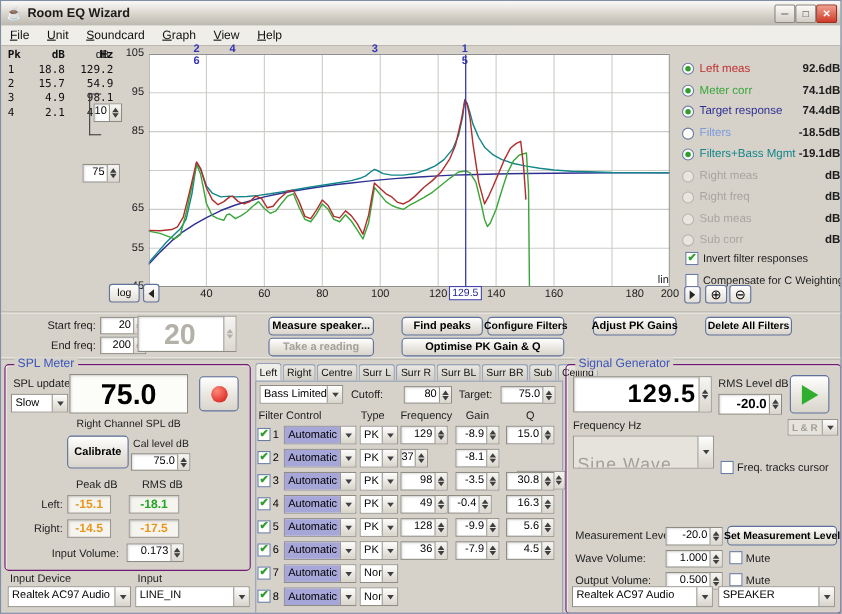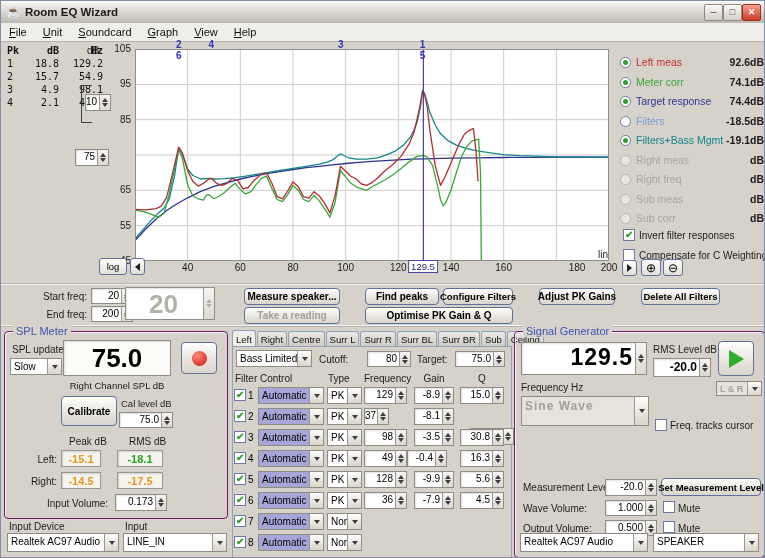--- a/index.html
+++ b/index.html
@@ -44,21 +44,21 @@
   .cb.on::after{content:"\2714";display:block;font-size:10px;line-height:10px;color:#2f9e2f;font-weight:bold;margin-left:1px;}
   .spin{display:flex;border:1px solid #8f8c84;background:#fff;box-shadow:inset 1px 1px 2px rgba(0,0,0,.13);box-sizing:border-box;height:16px;}
   .sval{flex:1;font-size:10px;text-align:right;padding:1px 2px 0 0;overflow:hidden;white-space:nowrap;}
   .sbtns{width:10px;display:flex;flex-direction:column;align-items:center;justify-content:center;gap:1px;background:linear-gradient(#f6f5f2,#dcd8d0);border-left:1px solid #9a978f;}
   .combo{display:flex;border:1px solid #8f8c84;background:#fff;box-sizing:border-box;height:17px;}
   .cval{flex:1;font-size:10px;padding:2px 0 0 3px;background:#fff;overflow:hidden;white-space:nowrap;}
   .cbtn{width:13px;background:linear-gradient(#fdfdfc,#d9d5cc);border-left:1px solid #9a978f;display:flex;align-items:center;justify-content:center;}
   .combo.lav .cval{background:#a7a6d9;}
   .combo.dis .cval{background:#e6e3dc;color:#a3a099;}
   .v9{font-size:9px;color:#a3a099;font-weight:bold;}
-  .v16{font-size:12px;font-weight:bold;color:#a6a39b;letter-spacing:1px;padding-top:2px;}
+  .v16{font-size:16px;font-weight:normal;color:#a6a39b;letter-spacing:1px;padding-top:17px;}
   .v12b{font-size:12px;font-weight:bold;}
   .v23{font-size:23px;font-weight:bold;letter-spacing:1px;}
   .v26g{font-size:26px;font-weight:bold;color:#b3b1a8;text-align:center;}
   .spin.dis .tri-up{border-bottom-color:#b3b1a8;} .spin.dis .tri-dn{border-top-color:#b3b1a8;}
   .tri{display:block;width:0;height:0;}
   .tri-up{border-left:3px solid transparent;border-right:3px solid transparent;border-bottom:4px solid #3f3f3f;}
   .tri-dn{border-left:3px solid transparent;border-right:3px solid transparent;border-top:4px solid #3f3f3f;}
   .tri-l{border-top:4px solid transparent;border-bottom:4px solid transparent;border-right:5px solid #222;}
   .tri-r{border-top:4px solid transparent;border-bottom:4px solid transparent;border-left:5px solid #222;}
   .btn{position:absolute;display:flex;align-items:center;justify-content:center;font-weight:bold;font-size:10px;color:#000;background:linear-gradient(180deg,#ffffff,#e9e6df 55%,#d9d5cc);border:1px solid #5f729c;border-radius:4px;box-sizing:border-box;white-space:nowrap;}

